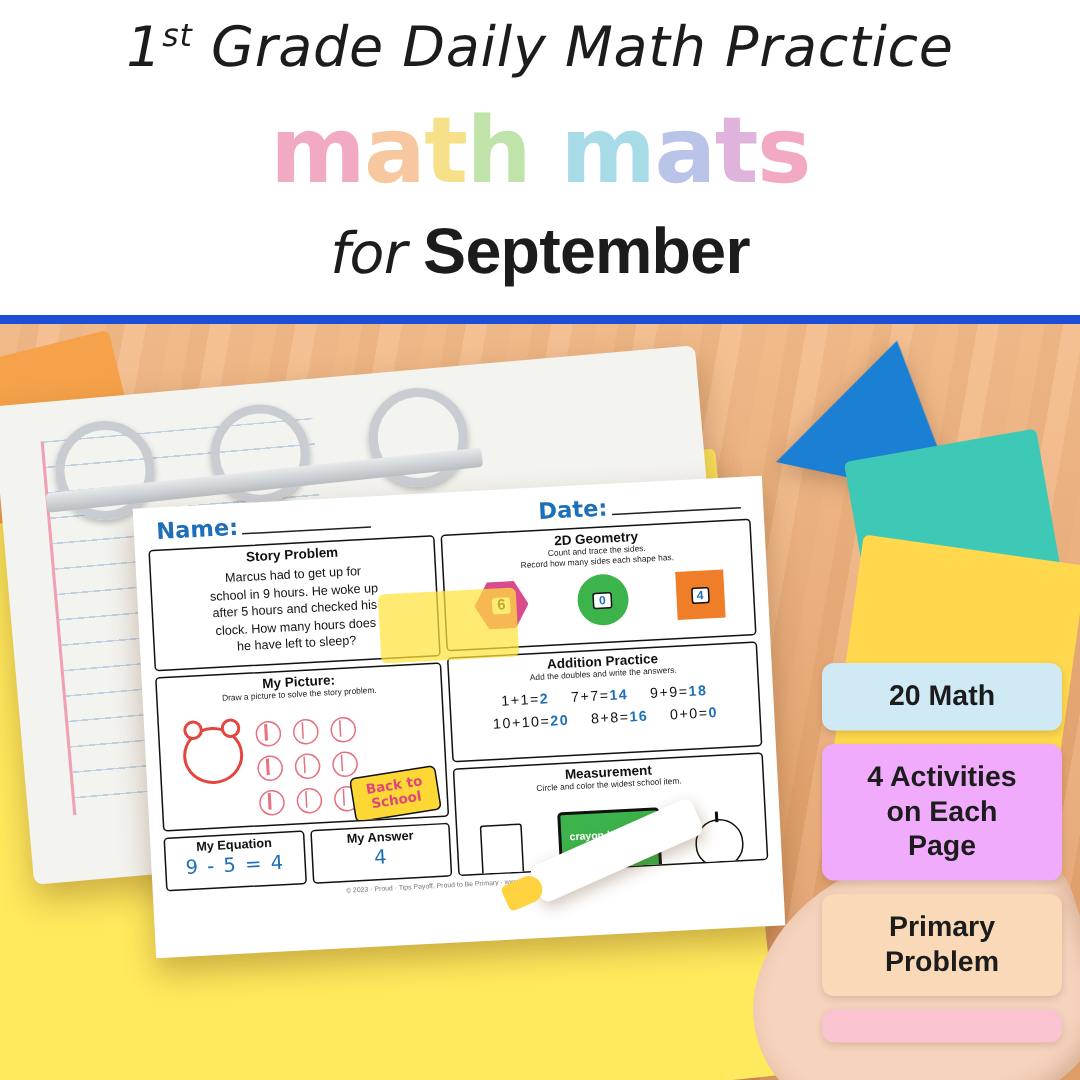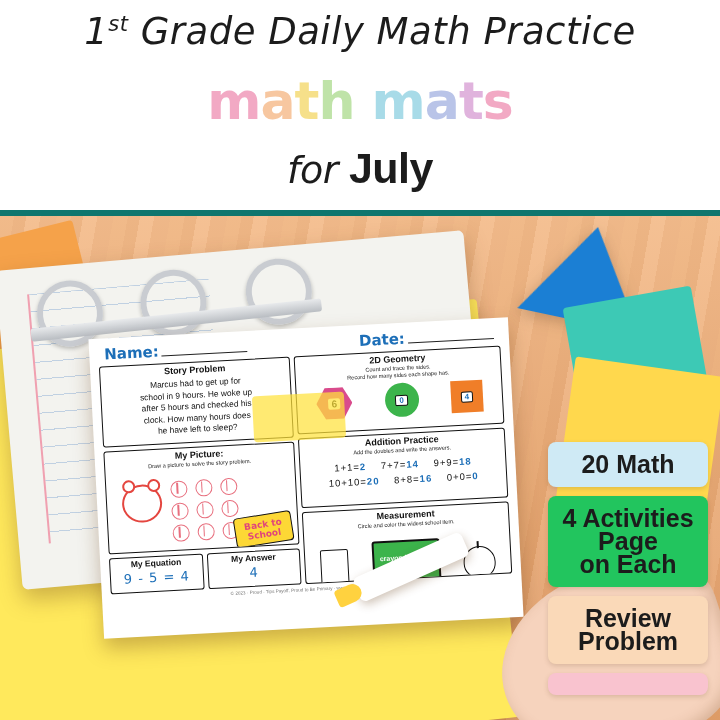--- a/index.html
+++ b/index.html
@@ -20,21 +20,21 @@
     overflow: hidden;
   }
 
   
   .header {
     position: absolute;
     left: 0; top: 0;
     width: 720px;
     height: 216px;
     background: #ffffff;
-    border-bottom: 6px solid #0f766e;
+    border-bottom: 6px solid #1d4ed8;
     box-sizing: border-box;
   }
   .header-inner {
     position: absolute;
     left: 0; right: 0; top: 0;
     text-align: center;
   }
   .title-top {
     margin: 8px 0 0 0;
     font-family: "DejaVu Sans", sans-serif;
@@ -47,21 +47,21 @@
   }
   .title-top .sup {
     font-size: 21px;
     vertical-align: super;
     line-height: 0;
   }
 
   .title-main {
     margin: 2px 0 0 0;
     font-family: "DejaVu Sans", sans-serif;
-    font-size: 52px;
+    font-size: 61px;
     line-height: 86px;
     font-weight: 700;
     letter-spacing: -1px;
     white-space: nowrap;
   }
   .title-main span {
     display: inline-block;
   }
 
   .title-sub {
@@ -487,41 +487,41 @@
     display: flex;
     flex-direction: column;
     gap: 9px;
   }
   .badge {
     border-radius: 8px;
     text-align: center;
     font-family: "Liberation Sans", sans-serif;
     font-weight: 700;
     color: #1c1c1c;
-    font-size: 25px;
+    font-size: 19px;
     line-height: 23px;
     padding: 11px 6px;
     box-sizing: border-box;
     box-shadow: 0 2px 5px rgba(90,60,30,0.18);
   }
 </style>
 </head>
 <body>
 
 <div class="page">
 
   <div class="header">
     <div class="header-inner">
       <div class="title-top">
         <span>1</span><span class="sup">st</span><span> Grade Daily Math Practice</span>
       </div>
       <div class="title-main" id="title-main"><span style="color: rgb(242, 169, 196);">m</span><span style="color: rgb(247, 199, 160);">a</span><span style="color: rgb(246, 224, 138);">t</span><span style="color: rgb(191, 227, 168);">h</span><span style="color: rgb(255, 255, 255);">&nbsp;</span><span style="color: rgb(168, 219, 232);">m</span><span style="color: rgb(185, 196, 232);">a</span><span style="color: rgb(224, 179, 221);">t</span><span style="color: rgb(242, 169, 196);">s</span></div>
       <div class="title-sub">
         <span class="for">for</span>
-        <span class="month">July</span>
+        <span class="month">September</span>
       </div>
     </div>
   </div>
 
   <div class="photo">
     <div class="wood"></div>
 
     <div class="shape sheet-orange-left"></div>
     <div class="shape sheet-yellow"></div>
     <div class="shape tri-blue"></div>
@@ -654,25 +654,25 @@
     <div class="highlight"></div>
     <div class="hand"></div>
     <div class="marker">
       <div class="tip"></div>
     </div>
 
     <div class="badges" id="badges">
         <div class="badge" style="background: rgb(207, 234, 245);">
           <div>20 Math</div>
         </div>
-        <div class="badge" style="background: #22c55e;">
+        <div class="badge" style="background: #f0abfc;">
           <div>4 Activities</div>
+          <div>on Each</div>
           <div>Page</div>
-          <div>on Each</div>
         </div>
         <div class="badge" style="background: rgb(250, 217, 184);">
-          <div>Review</div>
+          <div>Primary</div>
           <div>Problem</div>
         </div>
         <div class="badge" style="background: rgb(249, 195, 207);"></div>
       </div>
   </div>
 </div>
 
 </body></html>

